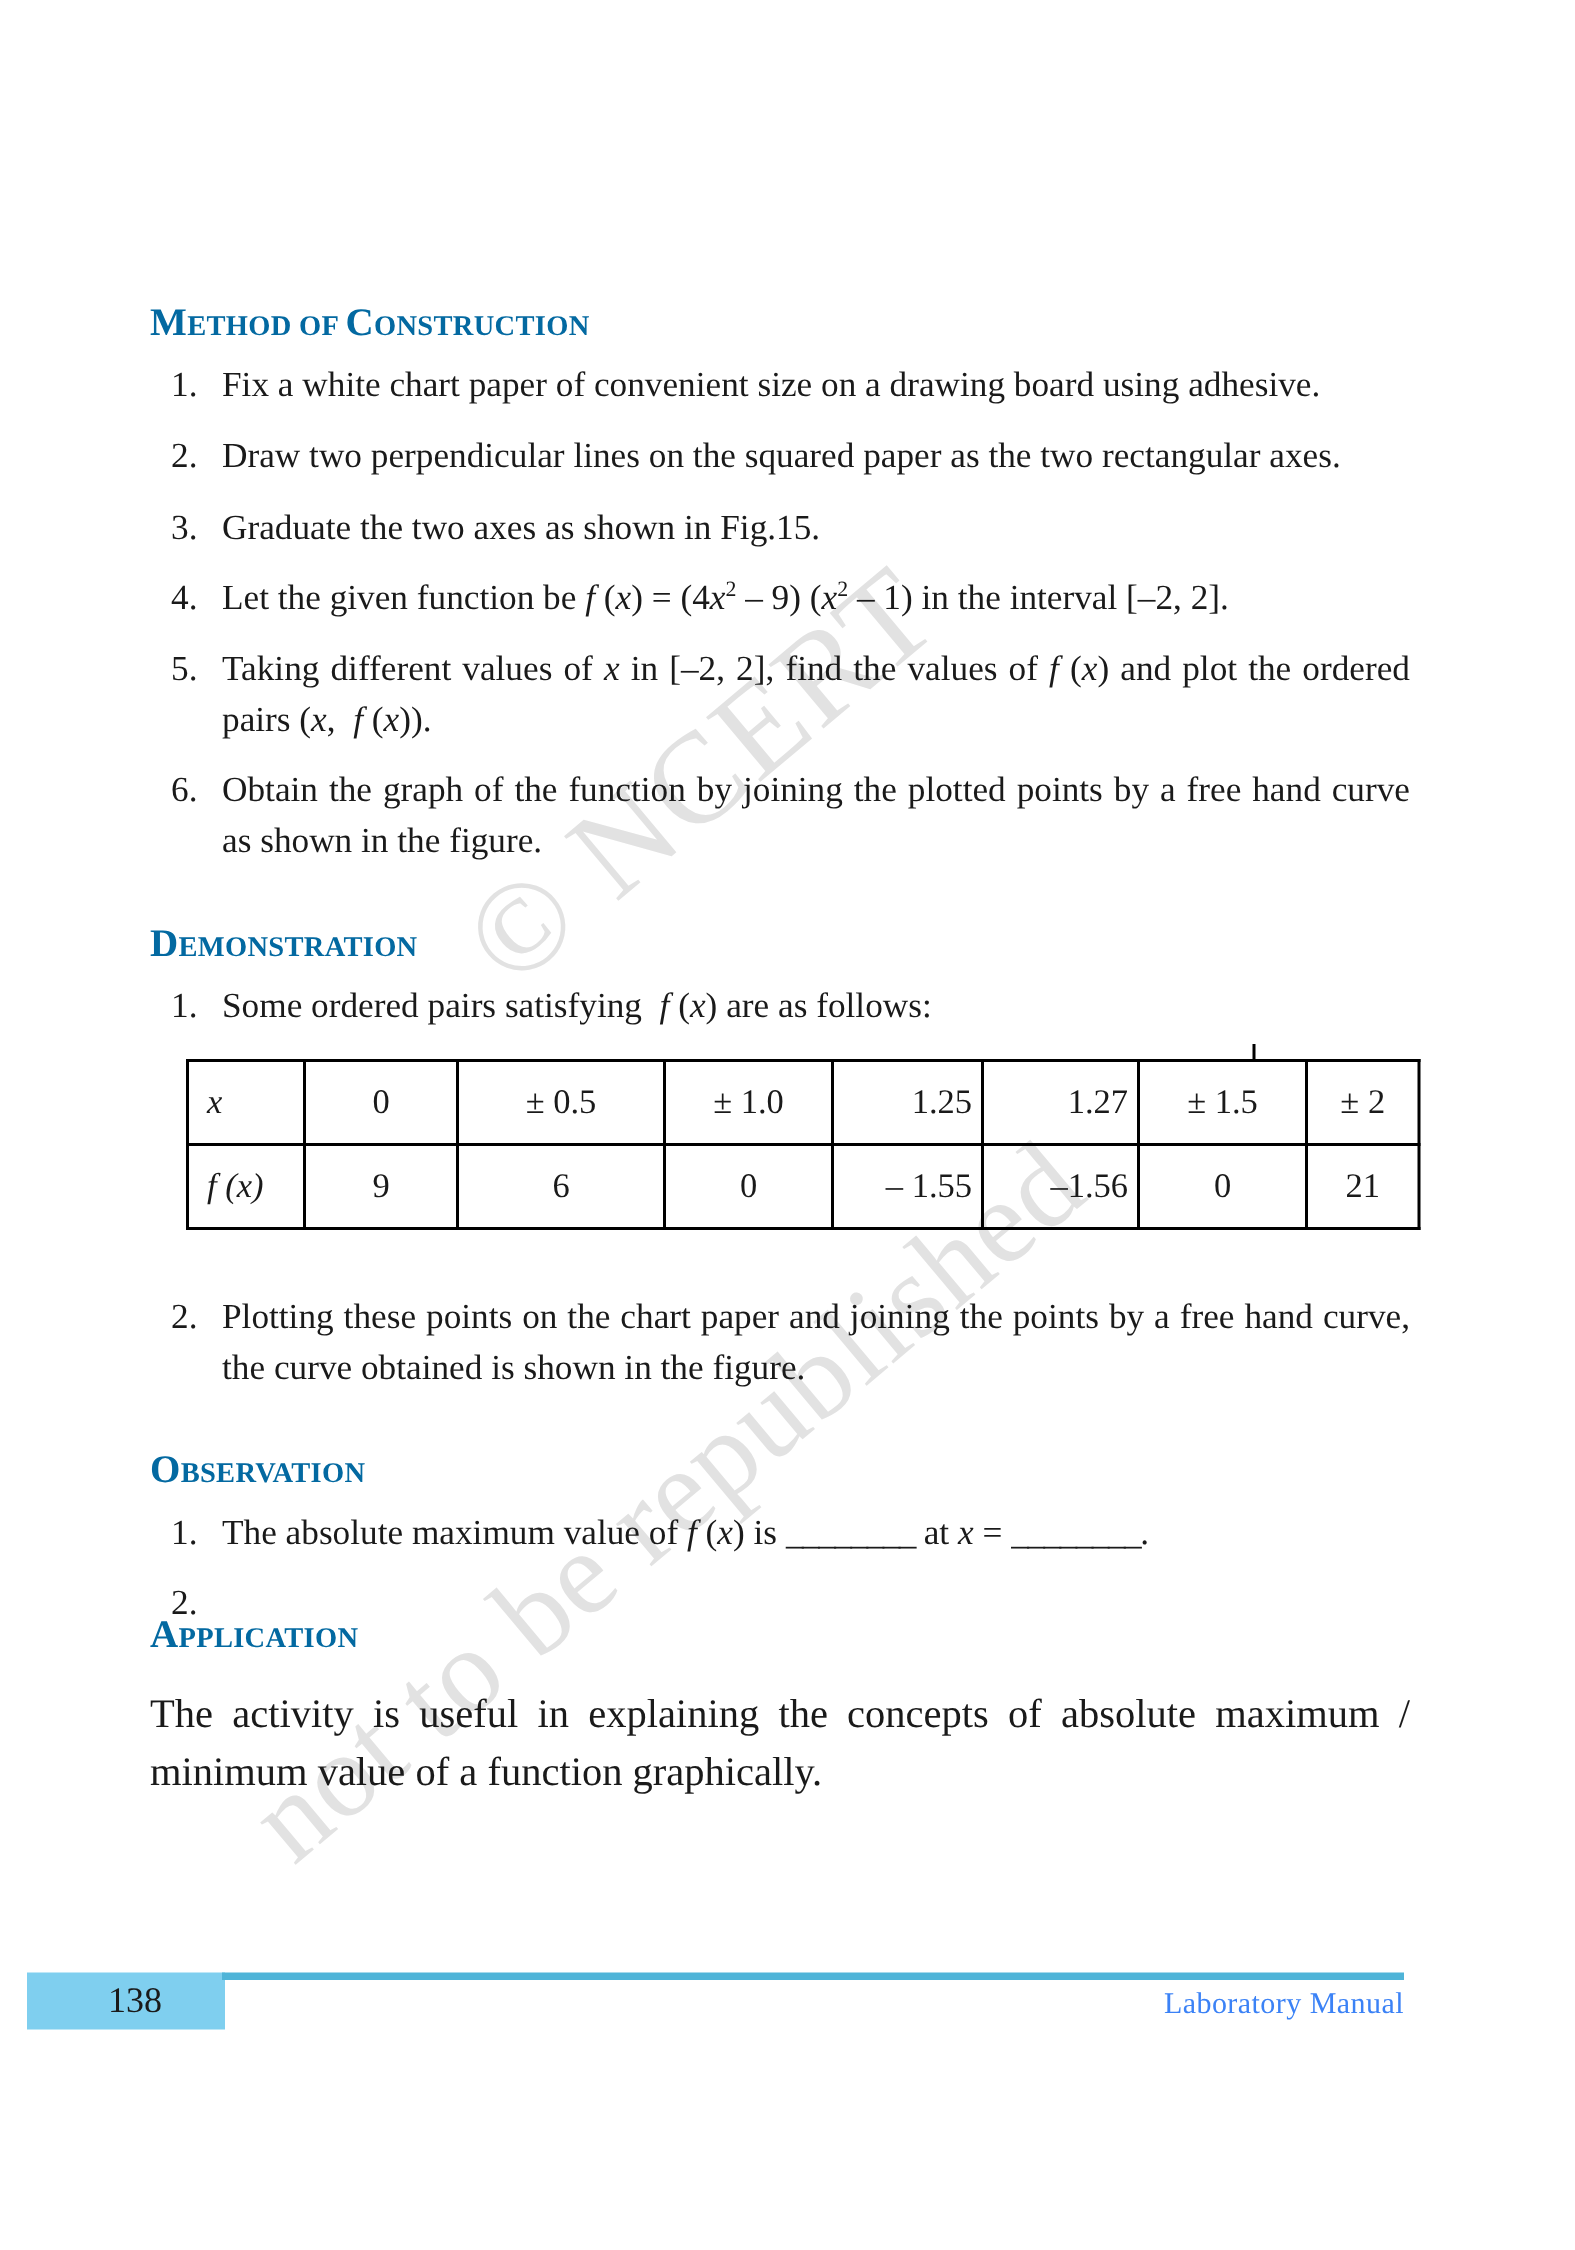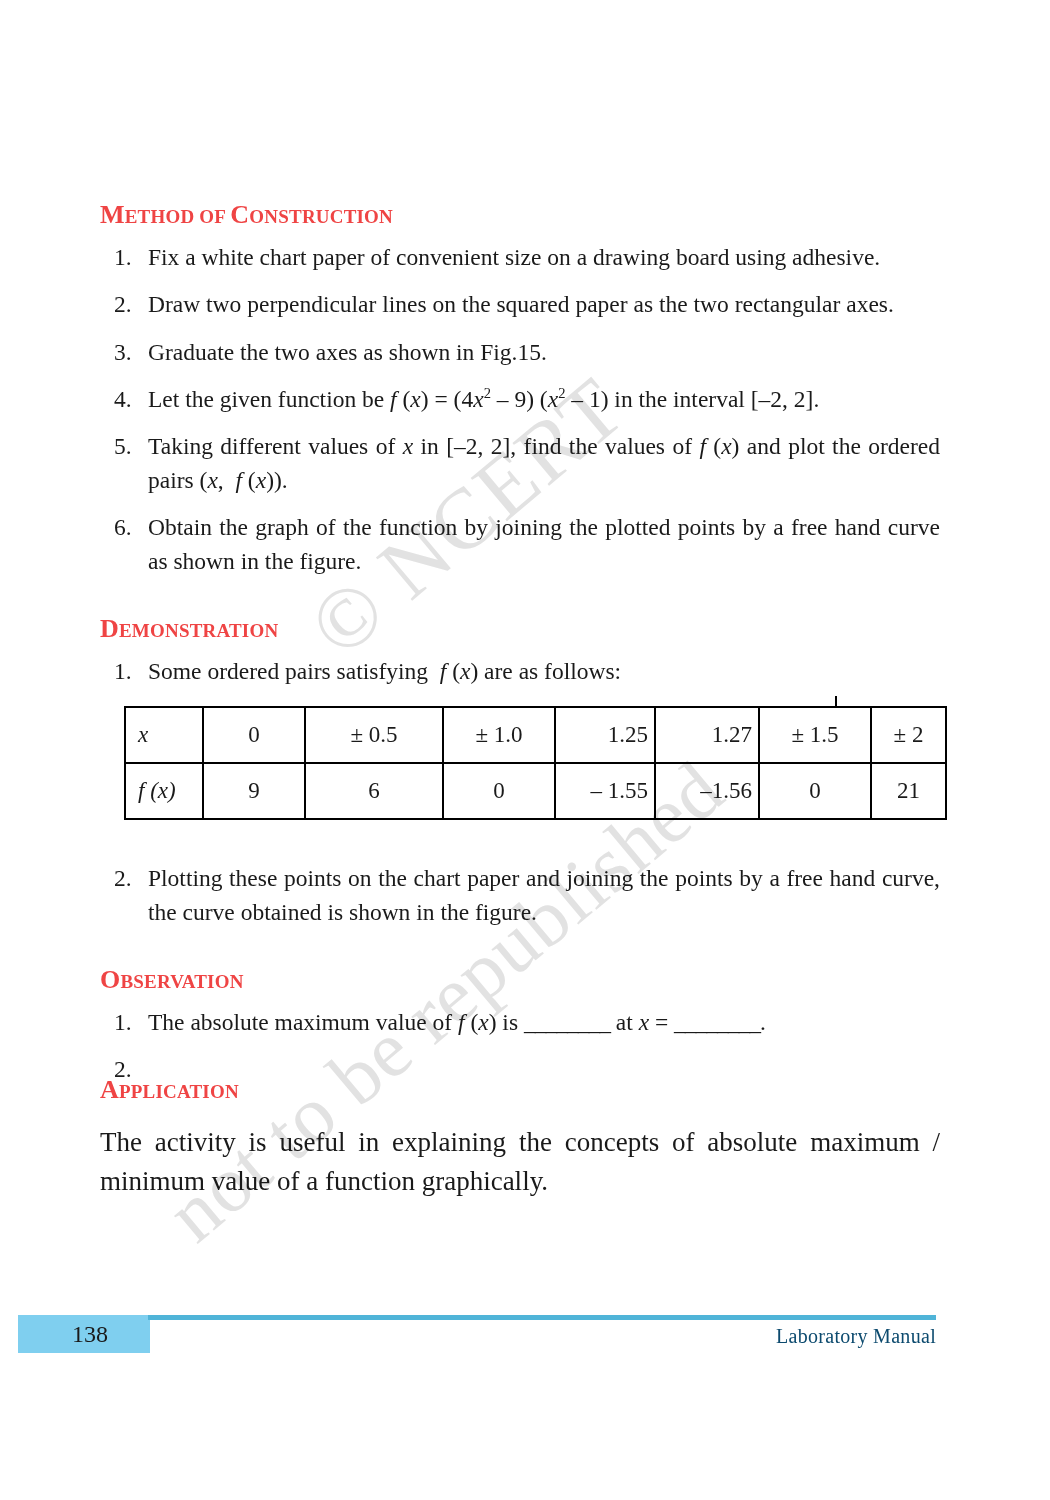--- a/index.html
+++ b/index.html
@@ -55,21 +55,21 @@
     top: 200px;
     width: 840px;
     z-index: 2;
   }
 
   .sec-head {
     font-weight: bold;
     font-size: 20.5px;
     letter-spacing: 0.2px;
     margin: 0 0 11px 0;
-    color: #ef4444;
+    color: #0369a1;
   }
   .sec-head .cap {
     font-size: 26px;
   }
   .sec-head .sm {
     font-size: 19px;
   }
   .sec-head.gap-top { margin-top: 36px; }
 
   ol.list {
@@ -188,21 +188,21 @@
     width: 788px;
     height: 5px;
     background: #4fb4d8;
   }
   .foot-title {
     position: absolute;
     right: 114px;
     top: 10px;
     font-size: 20px;
     letter-spacing: 0.3px;
-    color: #0c4a6e;
+    color: #3b82f6;
   }
 </style>
 </head>
 <body>
 
 <div class="page">
 
   <div class="watermark">
     <div class="wm-text wm-ncert">© NCERT</div>
     <div class="wm-text wm-republished">not to be republished</div>

